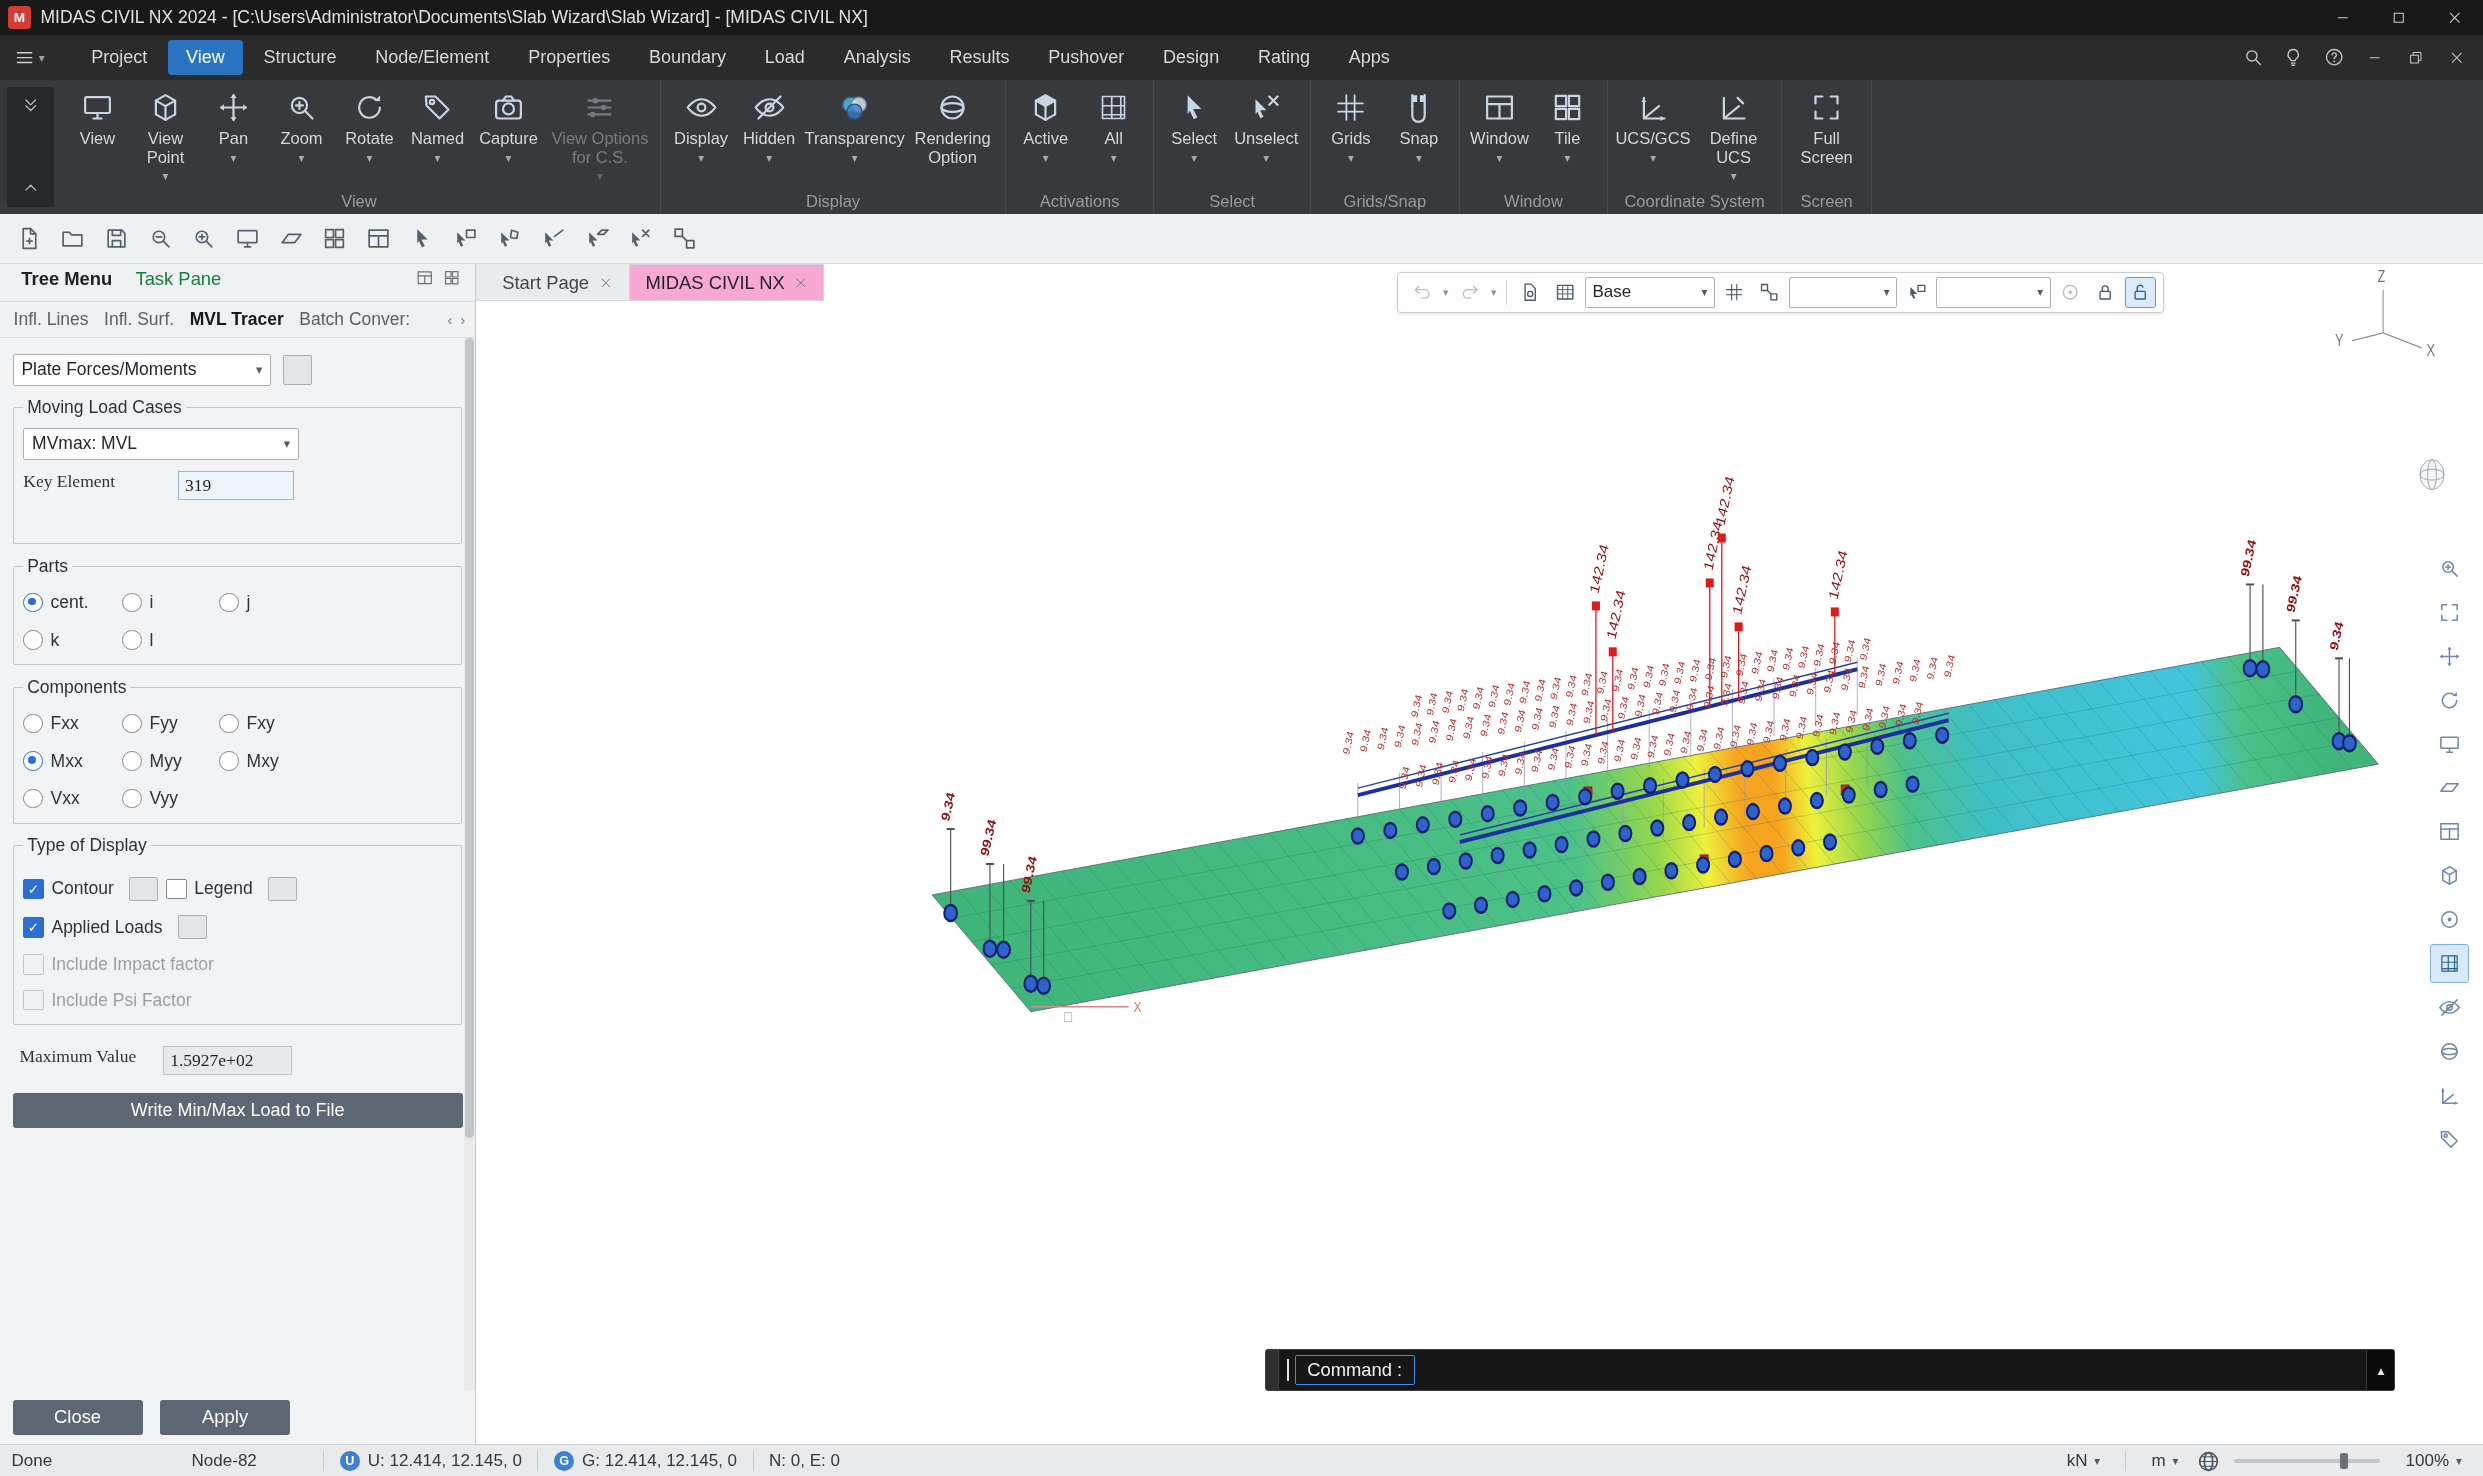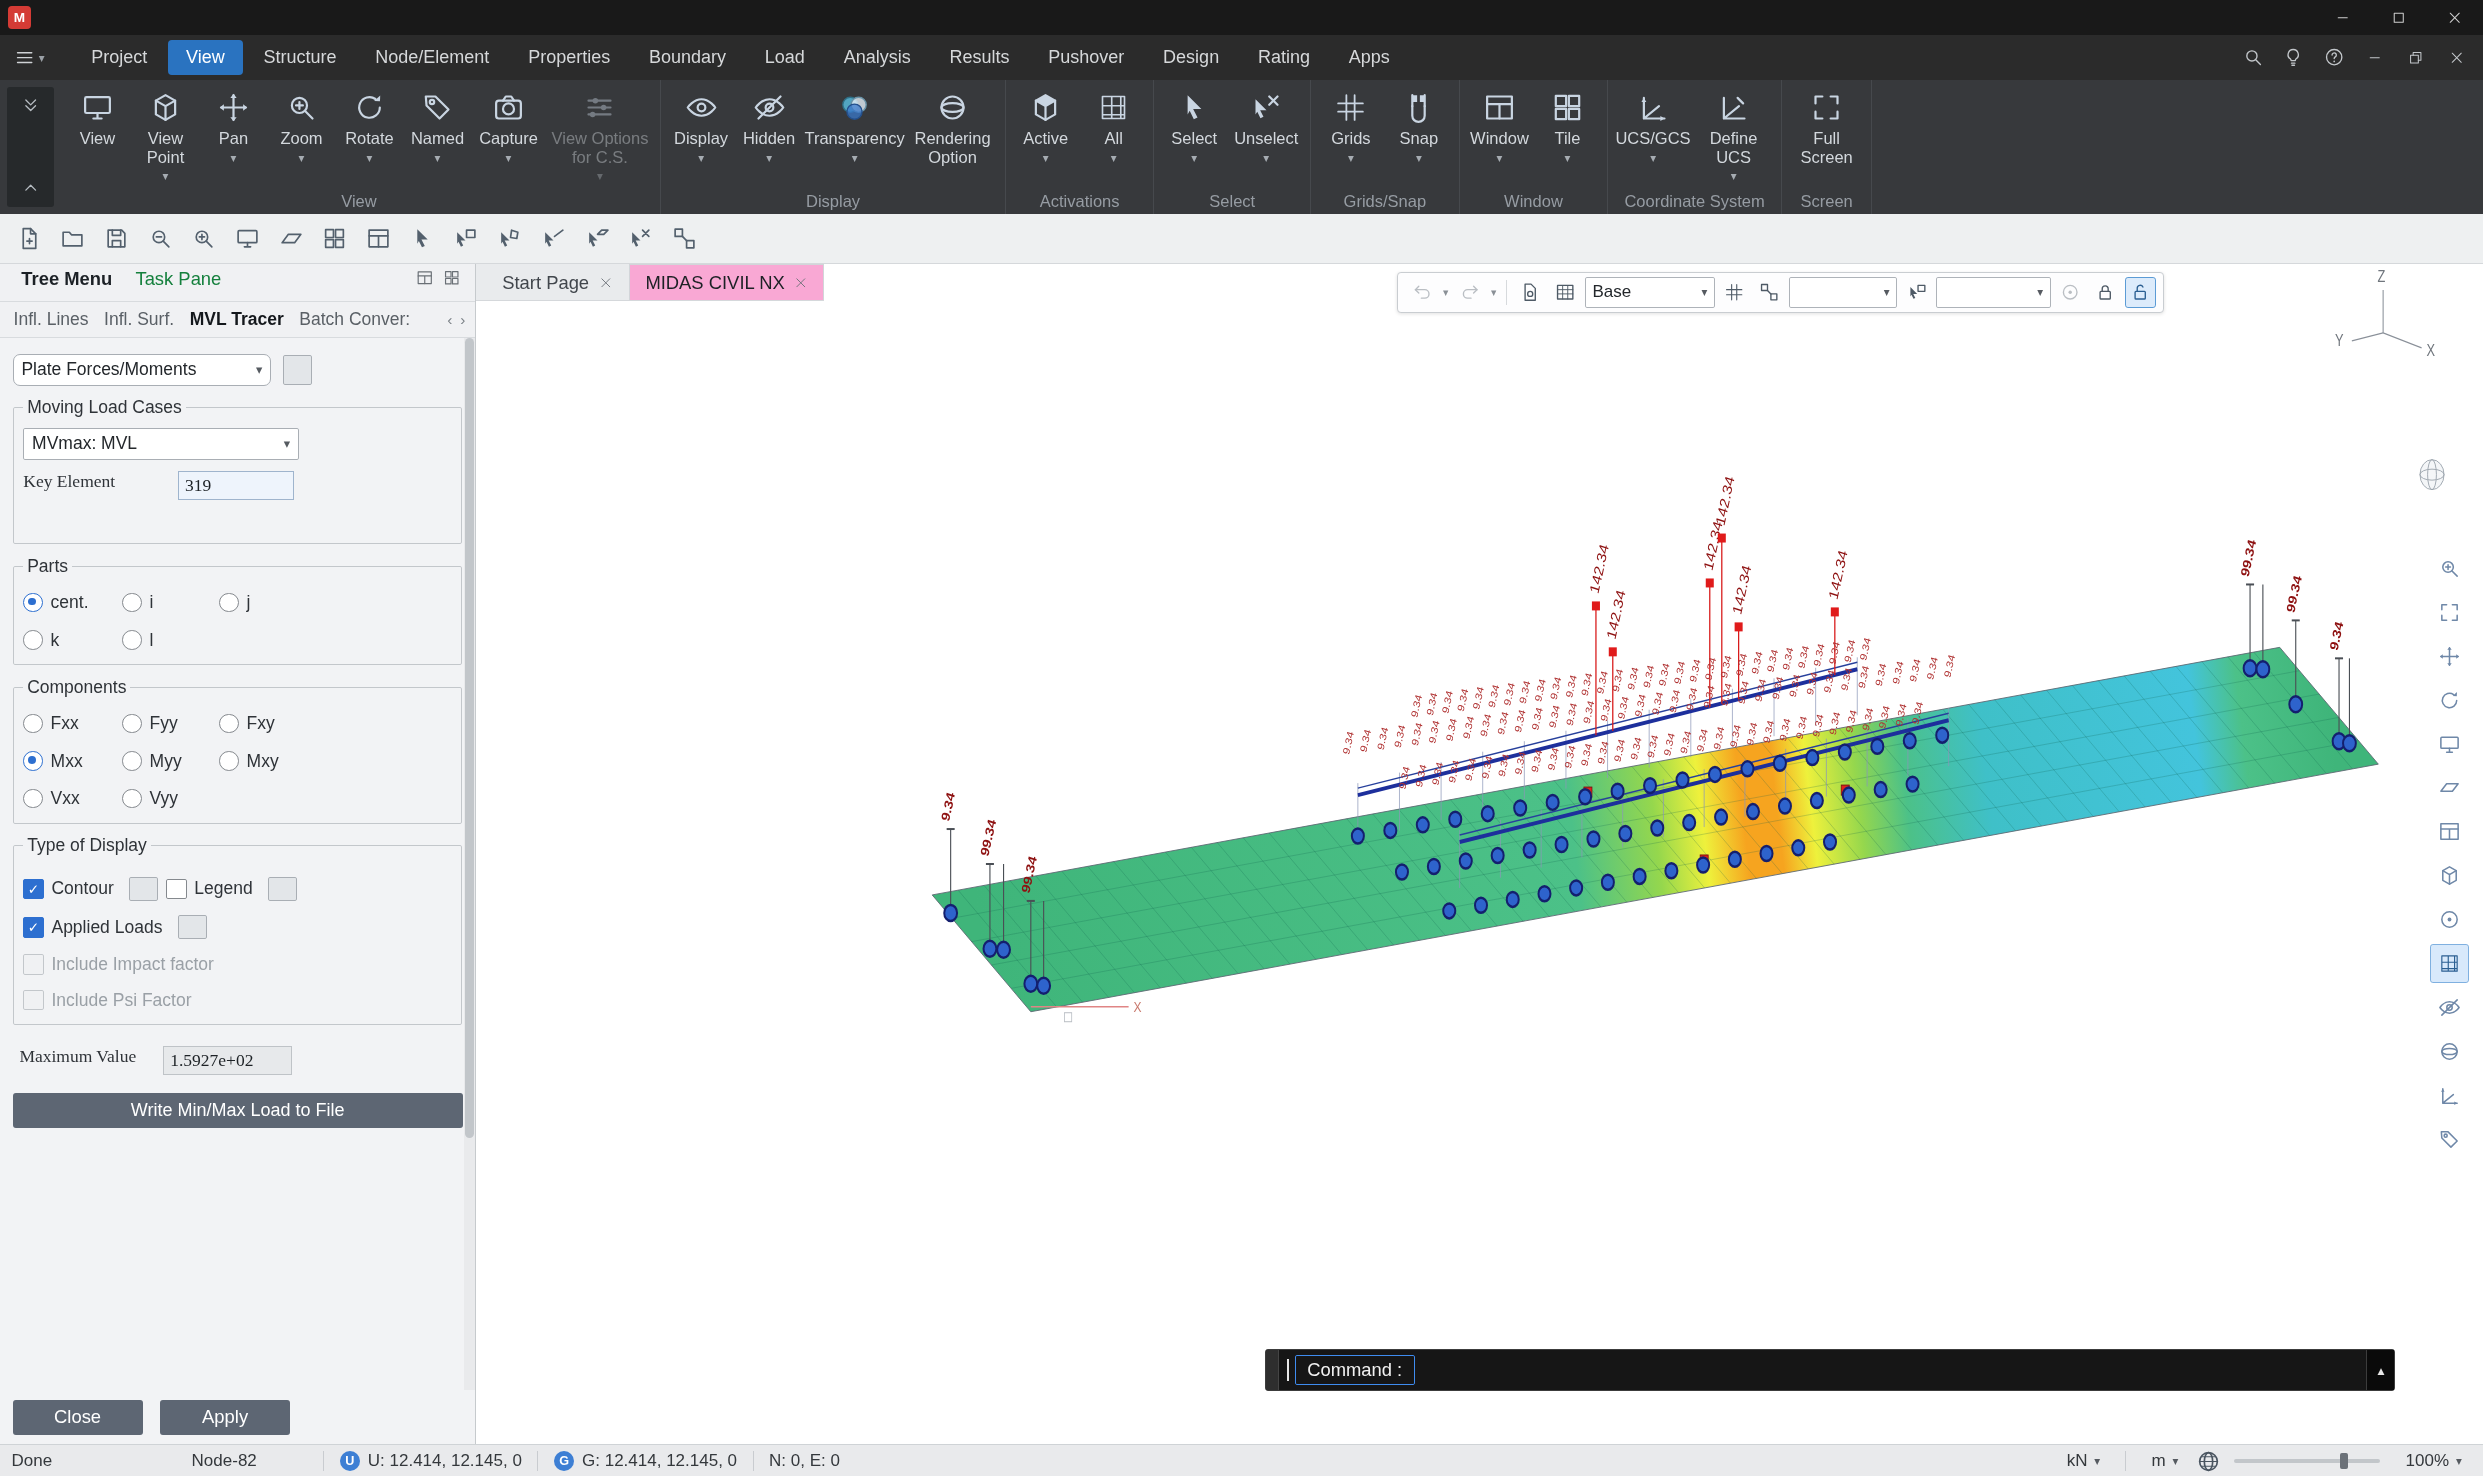--- a/index.html
+++ b/index.html
@@ -52,21 +52,21 @@
   .sub-tabs{height:35px;display:flex;align-items:center;border-bottom:1px solid #d8dbde;background:#f0f1f3;padding:0 5.8px;}
   .sub-tab{font-size:17.5px;color:#5a6066;padding:3.9px 7.8px;white-space:nowrap;}
   .sub-tab.active{color:#14181c;font-weight:bold;}
   .sub-tabs .spacer{flex:1;}
   .sub-nav{font-size:15.5px;color:#7a8086;padding:0 3.9px;}
   .panel-body{flex:1;position:relative;overflow:hidden;}
   .combo-row{display:flex;align-items:center;gap:11.6px;margin:15.5px 12.6px 5.8px 12.6px;}
   .combo{height:30px;background:#fff;border:1px solid #a9aeb4;border-radius:1.9px;display:flex;align-items:center;padding:0 7.8px;font-size:17.5px;color:#23272b;}
   .combo .combo-val{flex:1;white-space:nowrap;overflow:hidden;}
   .combo .caret{color:#565b61;font-size:12.6px;margin-left:5.8px;}
-  .combo-row .combo{width:241px;border-radius:7px;}
+  .combo-row .combo{width:241px;}
   .sq-btn{width:29px;height:30px;background:#e3e6e9;border:1px solid #a9aeb4;border-radius:1.9px;}
   .grp{border:1px solid #c3c7cb;border-radius:1.9px;margin:11.6px 12.6px 0 12.6px;padding:5.8px 9.7px 13.6px 9.7px;}
   .grp legend{font-size:17.5px;color:#2f3338;padding:0 3.9px;}
   .grp .combo.full{width:258px;margin:3.9px 0 11.6px 0;}
   .kv{display:flex;margin:5.8px 0 0 0;font-size:17.5px;color:#2f3338;font-family:Liberation Serif, serif;}
   .kv label{width:155px;}
   .txt{height:27px;border:1px solid #9fb4cd;background:#eef4fc;font-size:17.5px;padding:0 5.8px;width:102px;color:#1d2226;font-family:inherit;}
   .txt.ro{background:#e7e9eb;border:1px solid #bfc3c7;width:115px;}
   .radio-grid{display:grid;grid-template-columns:99px 97px auto;row-gap:16.5px;margin-top:9.7px;}
   .rad{display:flex;align-items:center;gap:7.8px;font-size:17.5px;color:#2f3338;}
@@ -133,20 +133,21 @@
   .sb-slider{width:146px;height:4.9px;background:#c2c6ca;border-radius:2.9px;position:relative;margin-right:15.5px;}
   .sb-slider .knob{position:absolute;left:72%;top:-5.8px;width:8.7px;height:16.5px;background:#6b7178;border-radius:1.9px;}
 </style>
 </head>
 <body>
 
 <div id="app">
 
   <div class="titlebar">
     <div class="app-logo">M</div>
+    <div class="title">MIDAS CIVIL NX 2024 - [C:\Users\Administrator\Documents\Slab Wizard\Slab Wizard] - [MIDAS CIVIL NX]</div>
     <div class="win-controls" id="win-controls">
         <div class="win-btn">
           <svg class="ic" viewBox="0 0 24 24">
             <path d="M5 12h14"></path>
           </svg>
         </div>
         <div class="win-btn">
           <svg class="ic" viewBox="0 0 24 24">
             <rect x="5" y="5" width="14" height="14"></rect>
           </svg>

